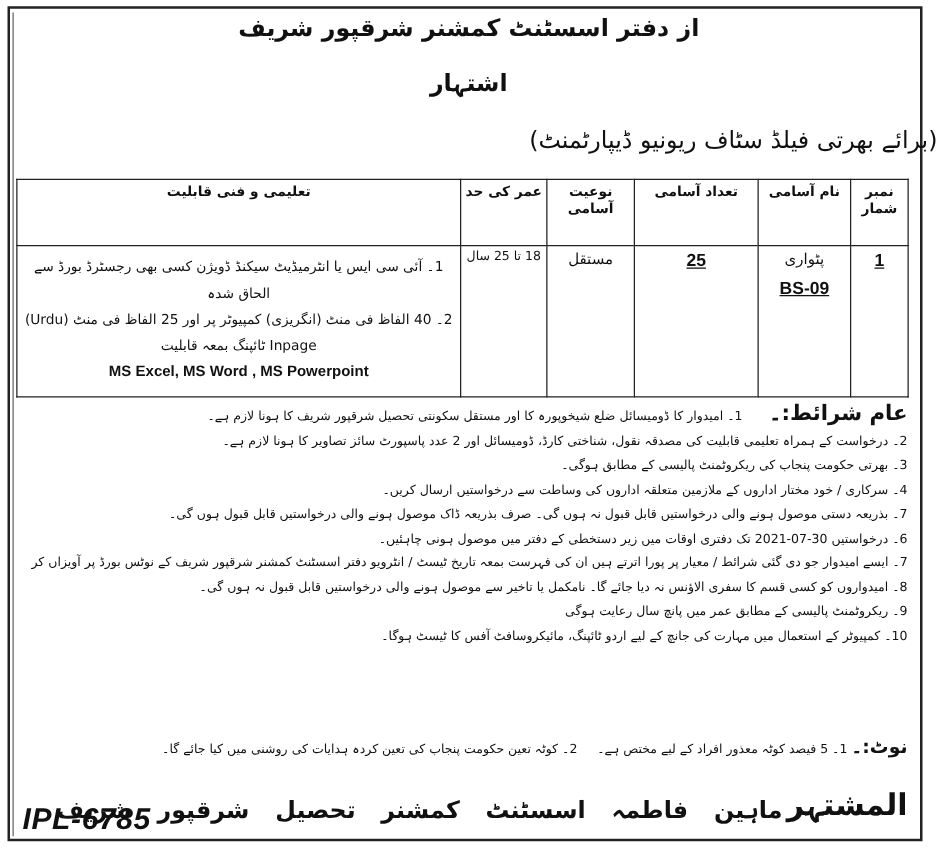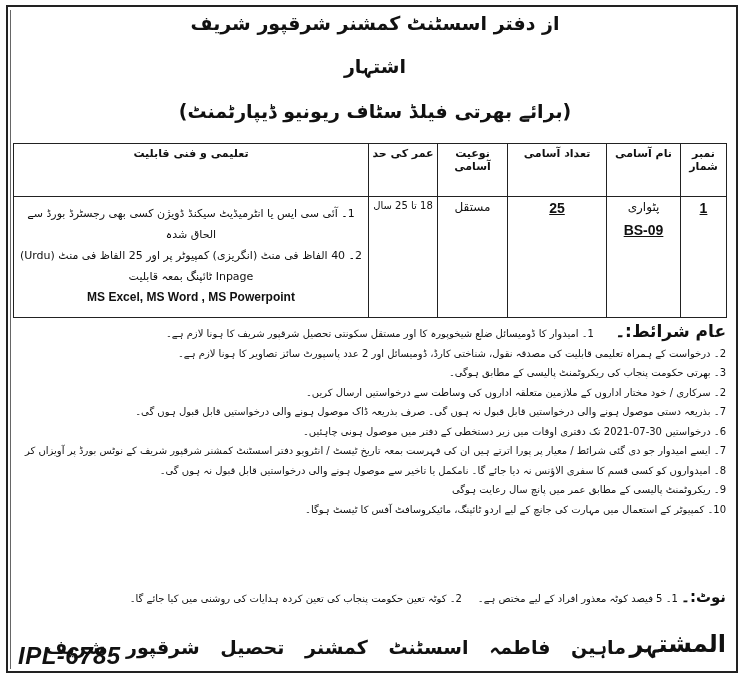--- a/index.html
+++ b/index.html
@@ -3,21 +3,21 @@
 <meta charset="utf-8">
 <style>
   html, body { margin: 0; padding: 0; background: #ffffff; }
   body { width: 750px; height: 678px; position: relative; overflow: hidden; font-family: "DejaVu Sans", sans-serif; color: #111; }
   .frame { position: absolute; left: 6px; top: 5px; width: 732px; height: 668px; border: 2px solid #222; box-sizing: border-box; }
   .frame-inner { position: absolute; left: 2px; top: 3px; right: 2px; bottom: 2px; border-left: 1px solid #666; }
   .urdu { direction: rtl; unicode-bidi: embed; font-family: "DejaVu Sans", sans-serif; }
   .center { text-align: center; }
   .hdr1 { position: absolute; left: 0; right: 0; top: 12px; font-size: 19px; font-weight: bold; }
   .hdr2 { position: absolute; left: 0; right: 0; top: 55px; font-size: 19px; font-weight: bold; }
-  .hdr3 { position: absolute; left: 0; right: 0; top: 100px; font-size: 19px; font-weight: bold; }
+  .hdr3 { position: absolute; left: 0; right: 0; top: 100px; font-size: 19px; font-weight: normal; text-align: right; }
 
   table.posts { position: absolute; left: 13px; top: 143px; width: 714px; height: 175px; border-collapse: collapse; direction: rtl; }
   table.posts th, table.posts td { border: 1.5px solid #222; vertical-align: top; text-align: center; font-size: 12px; padding: 3px 3px; }
   table.posts th { height: 46px; font-weight: bold; font-size: 11px; }
   table.posts td.qual { font-size: 11px; line-height: 21px; padding-top: 6px; margin-top: 47px; }
   .en { direction: ltr; unicode-bidi: isolate; font-family: "Liberation Sans", sans-serif; font-weight: bold; }
   .num { font-family: "Liberation Sans", sans-serif; font-weight: bold; font-size: 14px; text-decoration: underline; }
 
   .conditions { position: absolute; left: 24px; right: 24px; top: 322px; font-size: 10px; line-height: 19.5px; }
   .cond-heading { font-size: 17px; font-weight: bold; margin-left: 18px; margin-top: 32px; }
@@ -79,21 +79,21 @@
   </tbody>
 </table>
 
 <div class="conditions urdu">
   <div class="cond-line">
     <span class="cond-heading">عام شرائط:۔</span>
     <span>1۔ امیدوار کا ڈومیسائل ضلع شیخوپورہ کا اور مستقل سکونتی تحصیل شرقپور شریف کا ہونا لازم ہے۔</span>
   </div>
   <div class="cond-line">2۔ درخواست کے ہمراہ تعلیمی قابلیت کی مصدقہ نقول، شناختی کارڈ، ڈومیسائل اور 2 عدد پاسپورٹ سائز تصاویر کا ہونا لازم ہے۔</div>
   <div class="cond-line">3۔ بھرتی حکومت پنجاب کی ریکروٹمنٹ پالیسی کے مطابق ہوگی۔</div>
-  <div class="cond-line">2۔ سرکاری / خود مختار اداروں کے ملازمین متعلقہ اداروں کی وساطت سے درخواستیں ارسال کریں۔</div>
+  <div class="cond-line">4۔ سرکاری / خود مختار اداروں کے ملازمین متعلقہ اداروں کی وساطت سے درخواستیں ارسال کریں۔</div>
   <div class="cond-line">7۔ بذریعہ دستی موصول ہونے والی درخواستیں قابل قبول نہ ہوں گی۔ صرف بذریعہ ڈاک موصول ہونے والی درخواستیں قابل قبول ہوں گی۔</div>
   <div class="cond-line">6۔ درخواستیں 30-07-2021 تک دفتری اوقات میں زیر دستخطی کے دفتر میں موصول ہونی چاہئیں۔</div>
   <div class="cond-line">7۔ ایسے امیدوار جو دی گئی شرائط / معیار پر پورا اترتے ہیں ان کی فہرست بمعہ تاریخ ٹیسٹ / انٹرویو دفتر اسسٹنٹ کمشنر شرقپور شریف کے نوٹس بورڈ پر آویزاں کر دی جائے گی۔</div>
   <div class="cond-line">8۔ امیدواروں کو کسی قسم کا سفری الاؤنس نہ دیا جائے گا۔ نامکمل یا تاخیر سے موصول ہونے والی درخواستیں قابل قبول نہ ہوں گی۔</div>
   <div class="cond-line">9۔ ریکروٹمنٹ پالیسی کے مطابق عمر میں پانچ سال رعایت ہوگی</div>
   <div class="cond-line">10۔ کمپیوٹر کے استعمال میں مہارت کی جانچ کے لیے اردو ٹائپنگ، مائیکروسافٹ آفس کا ٹیسٹ ہوگا۔</div>
 </div>
 
 <div class="note urdu">
   <span class="note-heading">نوٹ:۔</span>

